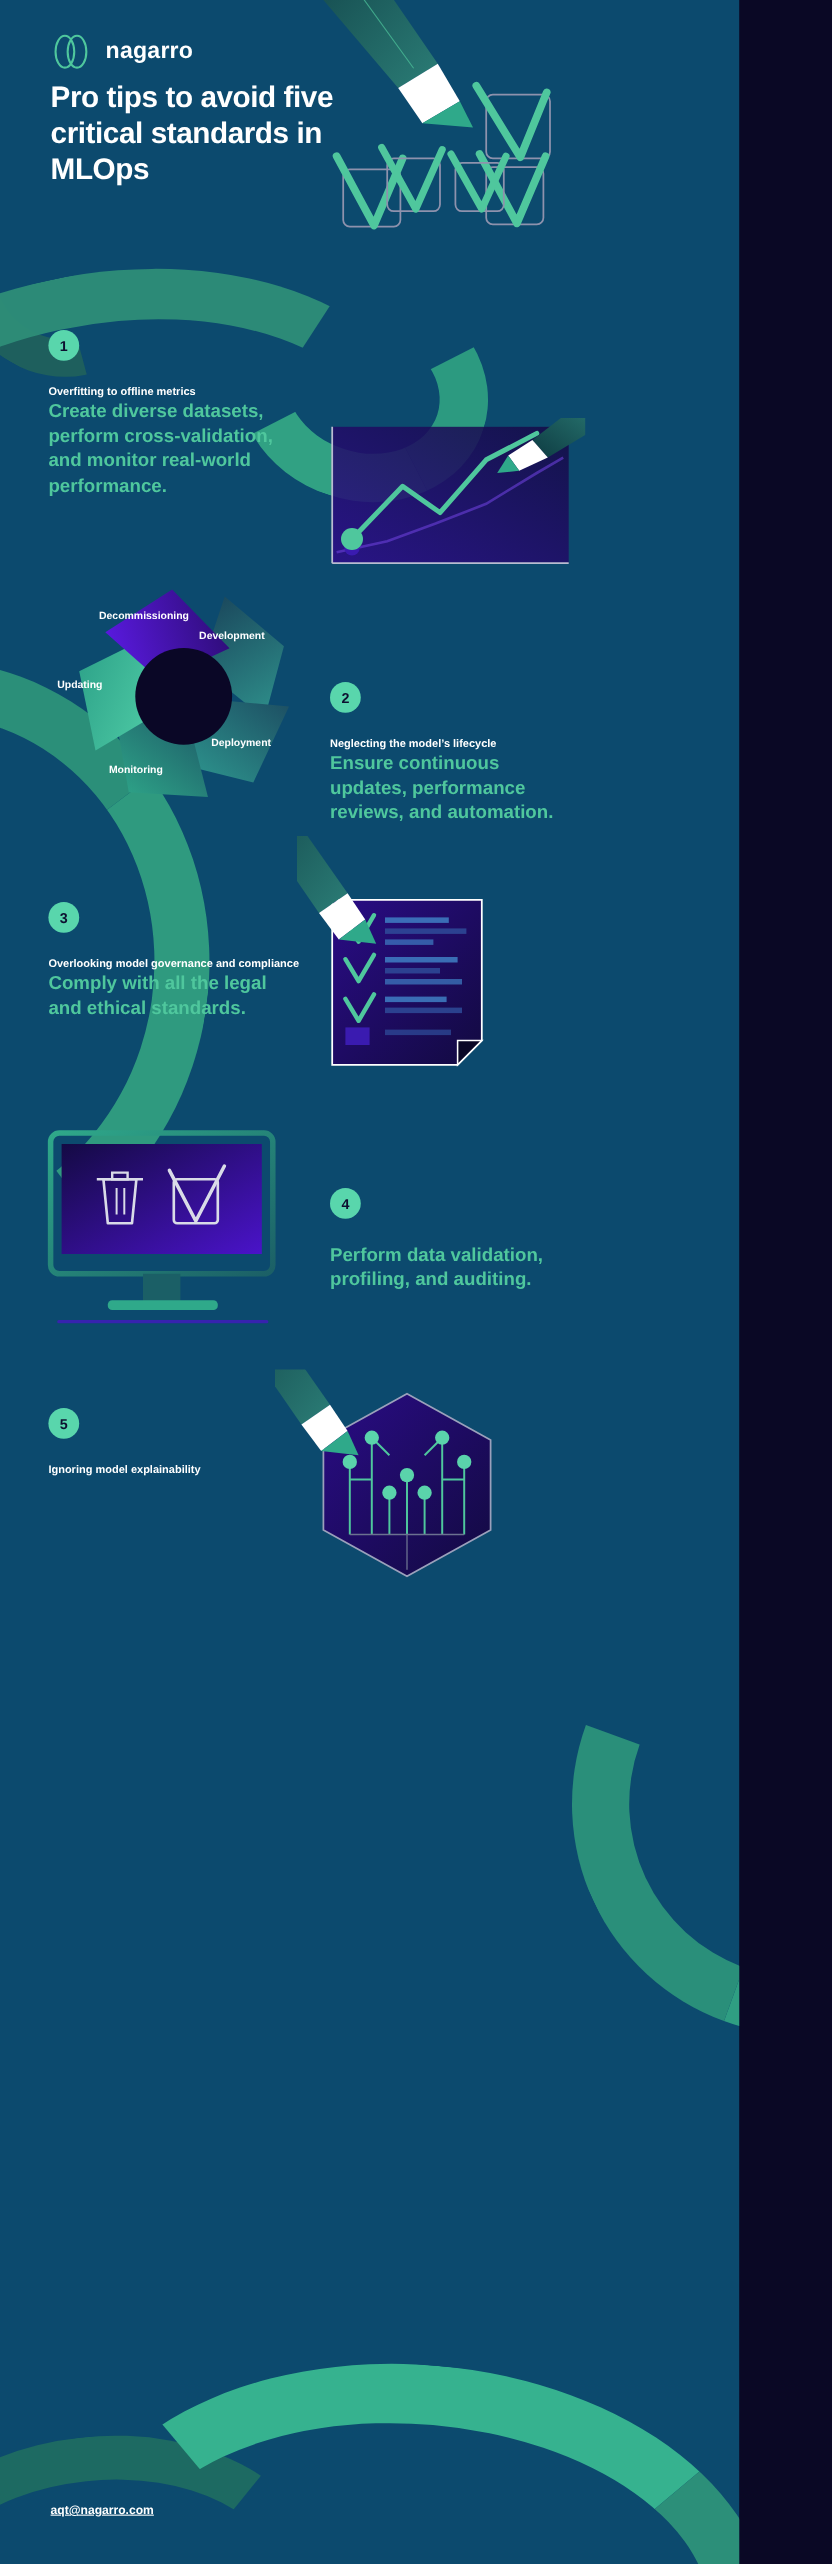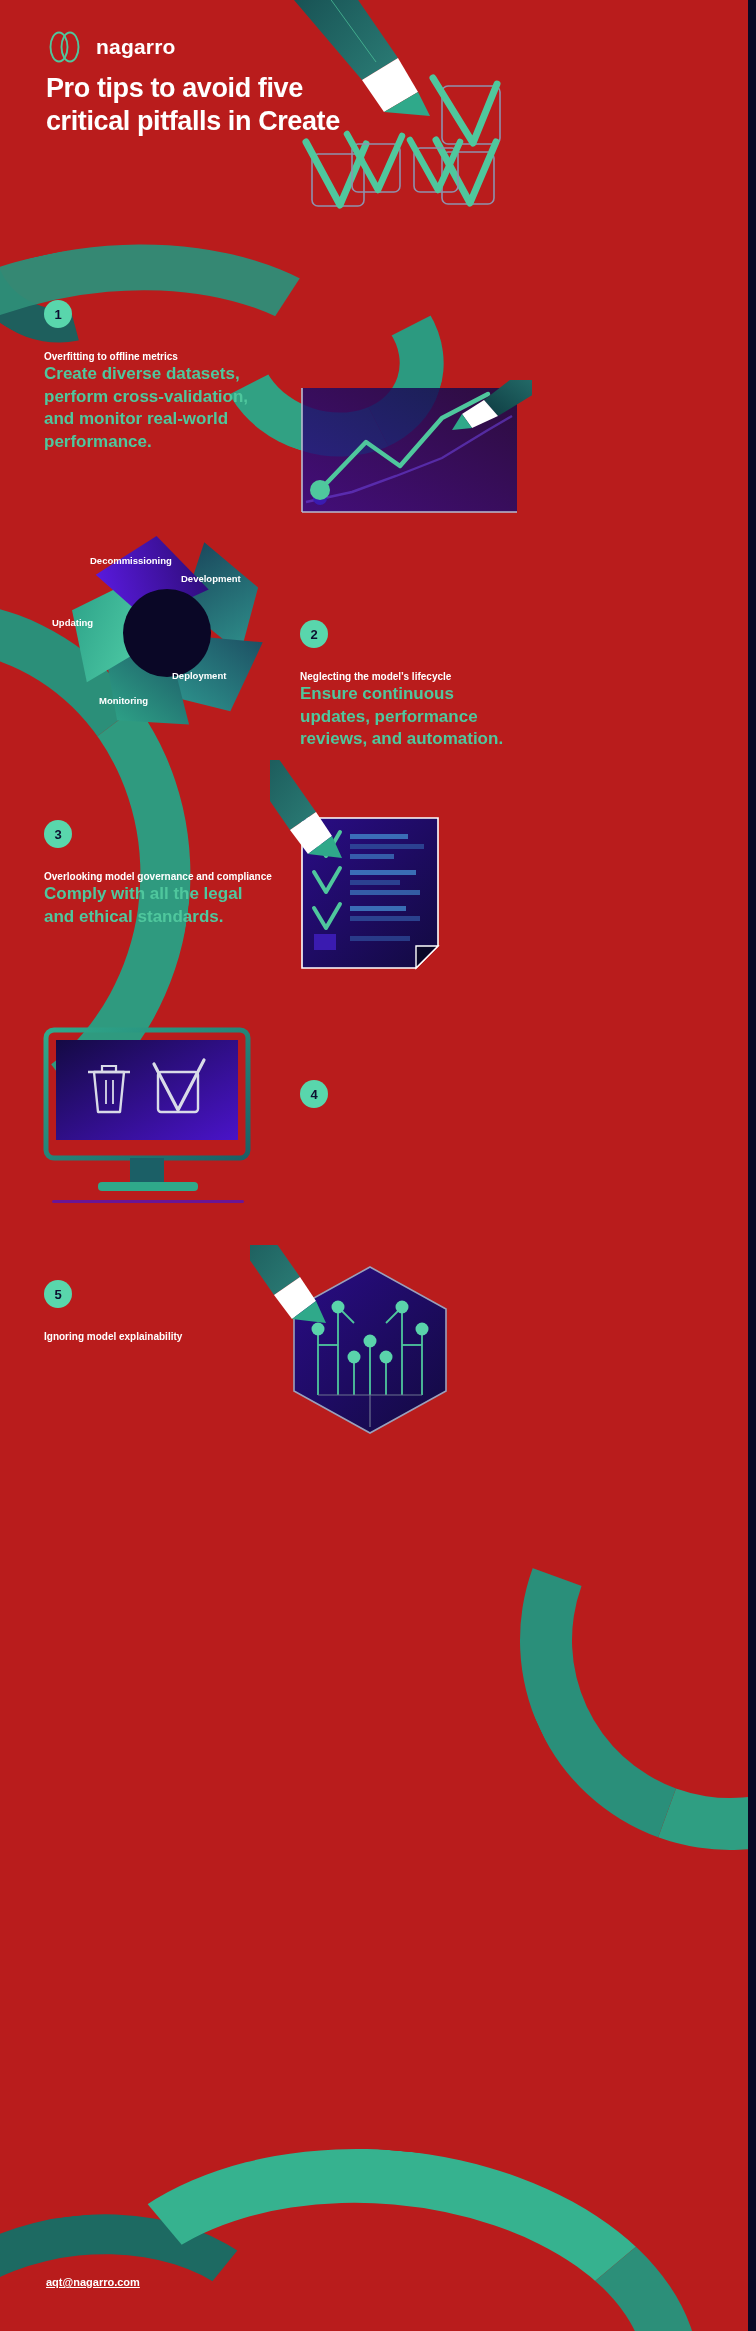--- a/index.html
+++ b/index.html
@@ -6,23 +6,23 @@
   body {
     width: 756px;
     height: 2331px;
     background: #0a0825;
     font-family: "Liberation Sans", sans-serif;
     overflow: hidden;
     position: relative;
   }
   .page {
     position: relative;
-    width: 748px;
+    width: 672px;
     height: 2331px;
-    background: #b91c1c;
+    background: #0c4a6e;
     overflow: hidden;
   }
 
   
   .swoosh { position: absolute; border-radius: 50%; pointer-events: none; }
 
   .swoosh-a {
     left: -230px; top: 250px; width: 640px; height: 430px;
     border: 46px solid transparent;
     border-top-color: #2e8e78;
@@ -153,21 +153,21 @@
   <div class="swoosh swoosh-e"></div>
 
   <div class="logo-row">
     <svg class="logo-mark" viewBox="0 0 38 34">
       <ellipse cx="13" cy="17" rx="8.5" ry="14.5" fill="none" stroke="#4fc79d" stroke-width="1.9"></ellipse>
       <ellipse cx="24" cy="17" rx="8.5" ry="14.5" fill="none" stroke="#4fc79d" stroke-width="1.9"></ellipse>
     </svg>
     <span class="logo-text">nagarro</span>
   </div>
 
-  <h1 class="headline">Pro tips to avoid five critical pitfalls in Create</h1>
+  <h1 class="headline">Pro tips to avoid five critical standards in MLOps</h1>
 
   <svg class="hdr-art" viewBox="0 0 466 210">
     <defs>
       <linearGradient id="pg1" x1="0" y1="0" x2="1" y2="1">
         <stop offset="0" stop-color="#0e3b42"></stop>
         <stop offset="1" stop-color="#2b7d76"></stop>
       </linearGradient>
     </defs>
 
     <polygon points="-30,-40 20,-70 108,58 72,80" fill="url(#pg1)"></polygon>
@@ -255,21 +255,21 @@
         <path d="M4,-98 L70,-74 L76,-6 L6,-30 Z" fill="url(#sg4)" transform="rotate(20)"></path>
         <path d="M6,-96 L76,-66 L60,10 L2,-26 Z" fill="url(#sg0)" transform="rotate(92)"></path>
         <path d="M4,-94 L72,-70 L64,6 L2,-24 Z" fill="url(#sg1)" transform="rotate(164)"></path>
         <path d="M4,-94 L72,-66 L62,8 L0,-24 Z" fill="url(#sg2)" transform="rotate(236)"></path>
         <path d="M2,-92 L70,-68 L60,6 L-2,-26 Z" fill="url(#sg3)" transform="rotate(308)"></path>
         <circle cx="0" cy="0" r="44" fill="#0a0726"></circle>
       </g>
     </svg>
     <span class="donut-label" style="left:54px;top:30px">Decommissioning</span>
     <span class="donut-label" style="left:145px;top:48px">Development</span>
-    <span class="donut-label" style="left:136px;top:145px">Deployment</span>
+    <span class="donut-label" style="left:156px;top:145px">Deployment</span>
     <span class="donut-label" style="left:63px;top:170px">Monitoring</span>
     <span class="donut-label" style="left:16px;top:92px">Updating</span>
   </div>
 
   <div class="step" id="step2">
     <div class="badge">2</div>
     <div class="step-title">Neglecting the model’s lifecycle</div>
     <div class="step-desc">Ensure continuous updates, performance reviews, and automation.</div>
   </div>
 
@@ -308,20 +308,21 @@
     <rect x="44" y="174" width="22" height="16" fill="#3a1bb0"></rect>
     <rect x="80" y="176" width="60" height="5" fill="#2f4f9c" opacity=".7"></rect>
 
     <polygon points="-60,-46 -34,-62 46,52 20,70" fill="url(#pg3)"></polygon>
     <polygon points="20,70 46,52 62,76 38,94" fill="#ffffff"></polygon>
     <polygon points="38,94 62,76 72,98" fill="#2fa98a"></polygon>
   </svg>
 
   <div class="step" id="step4">
     <div class="badge">4</div>
+    <div class="step-desc">Perform data validation, profiling, and auditing.</div>
   </div>
 
   <svg class="mon-art" viewBox="0 0 250 190">
     <defs>
       <linearGradient id="scr" x1="0" y1="0" x2="1" y2="1">
         <stop offset="0" stop-color="#140a44"></stop>
           <stop offset="1" stop-color="#4a13c9"></stop>
       </linearGradient>
       <linearGradient id="bez" x1="0" y1="0" x2="1" y2="1">
         <stop offset="0" stop-color="#2fa98a"></stop>

